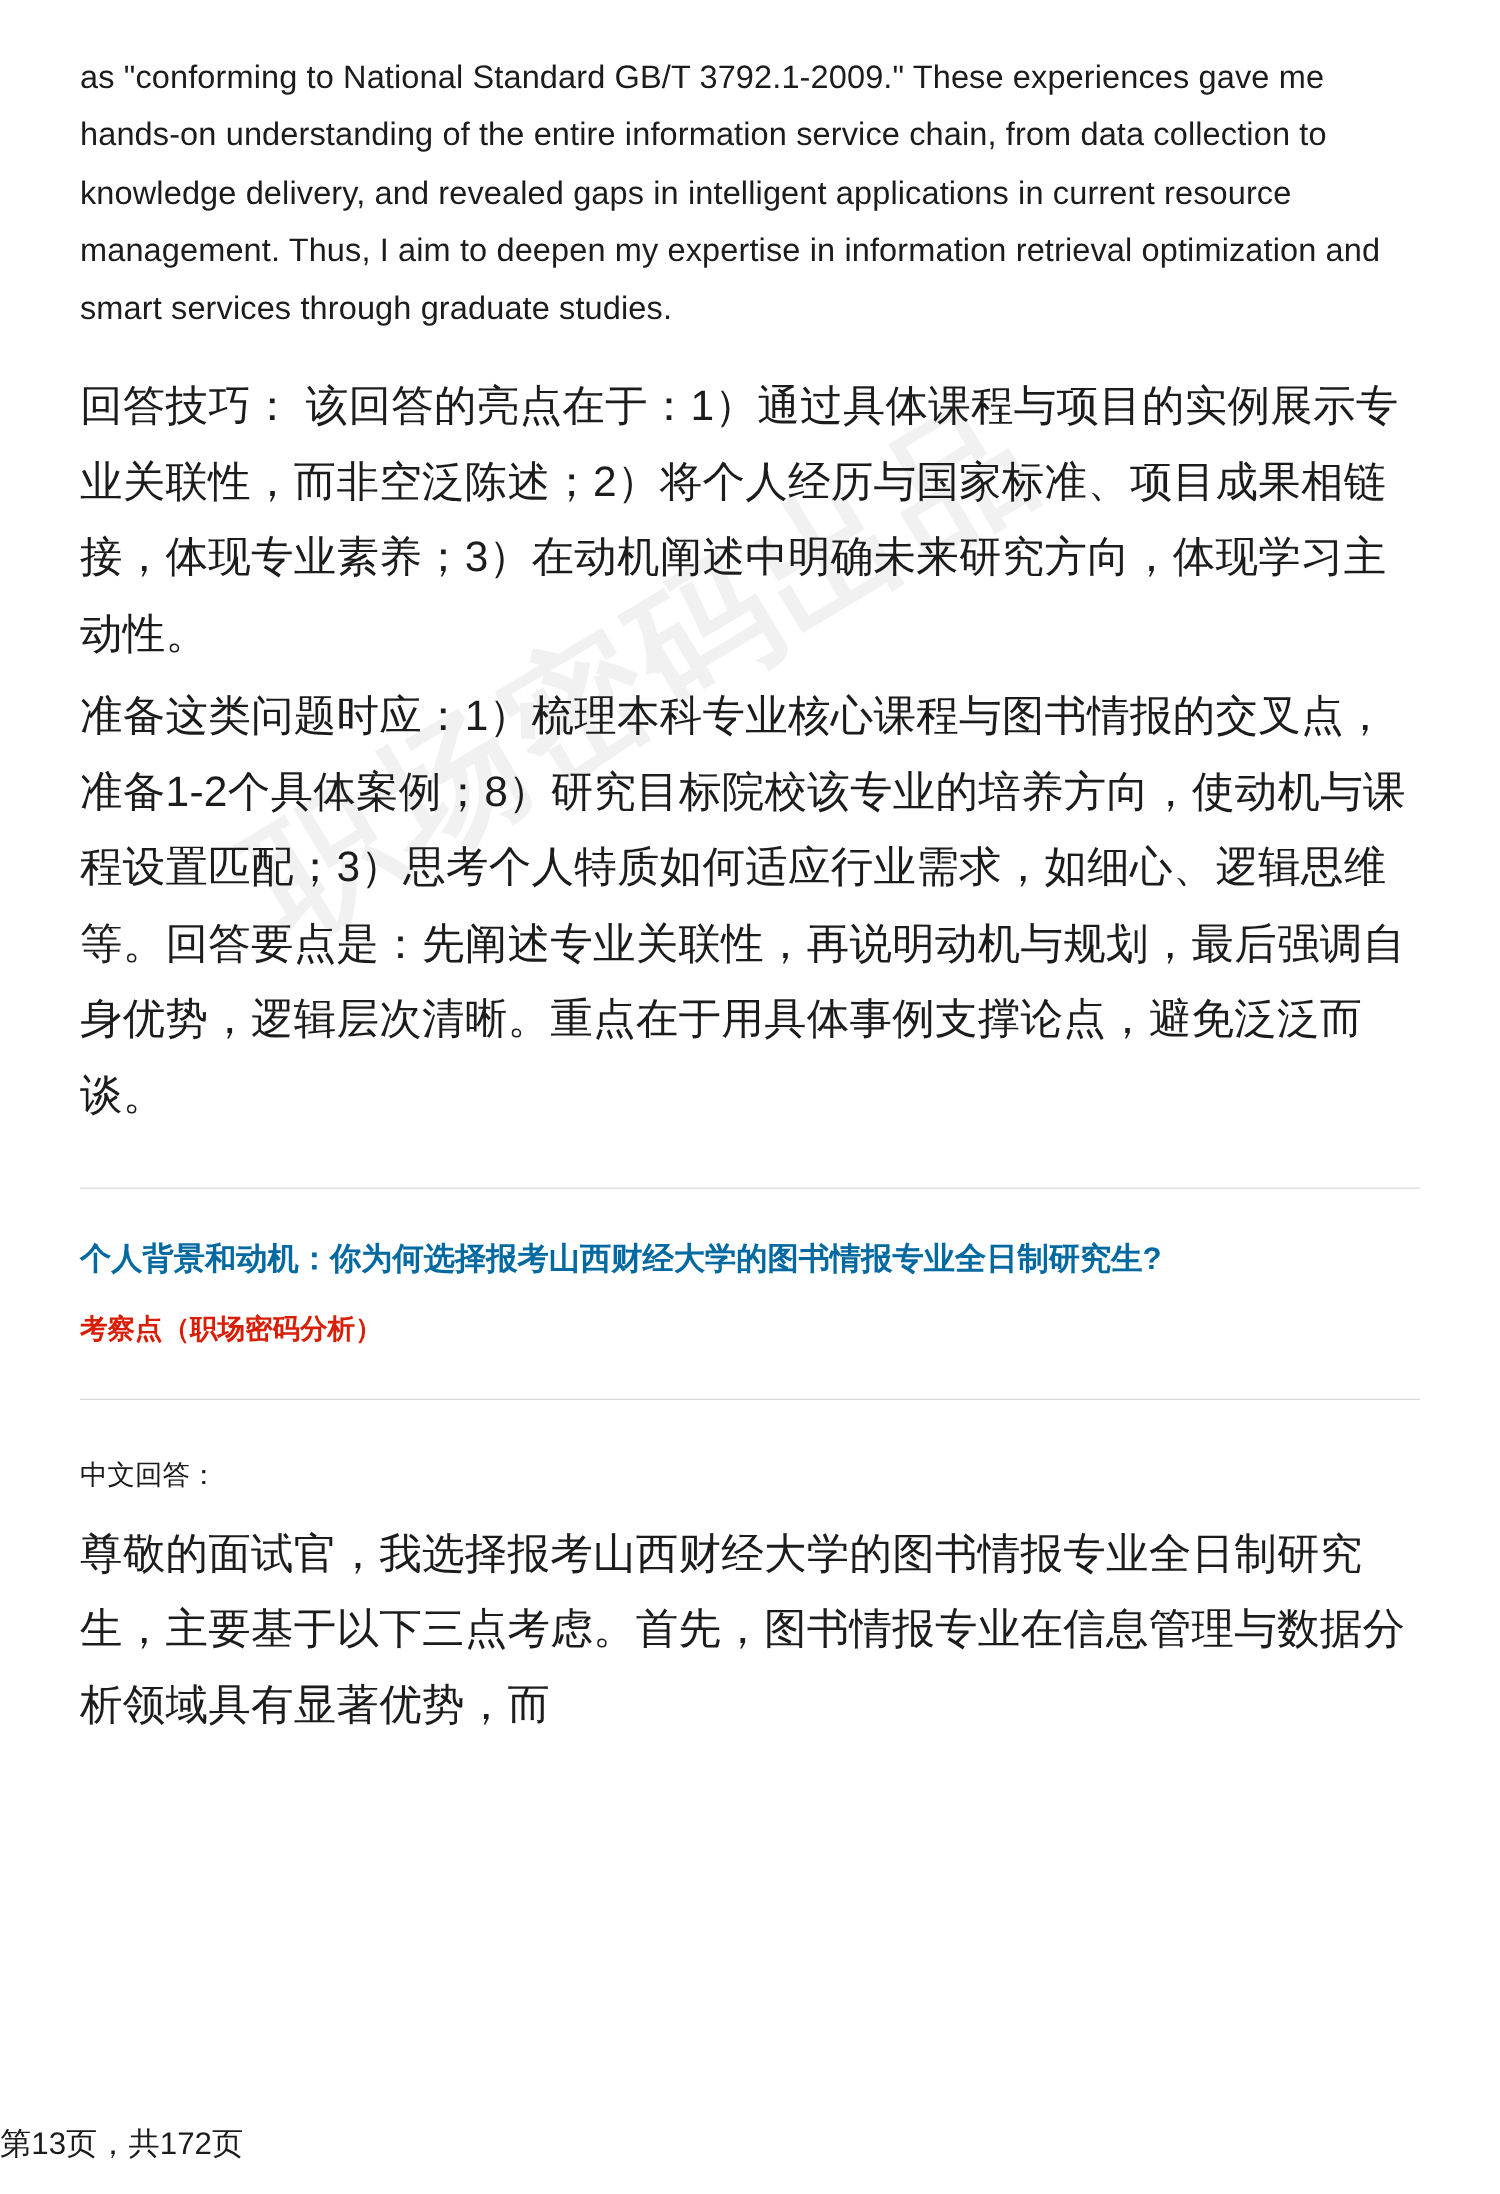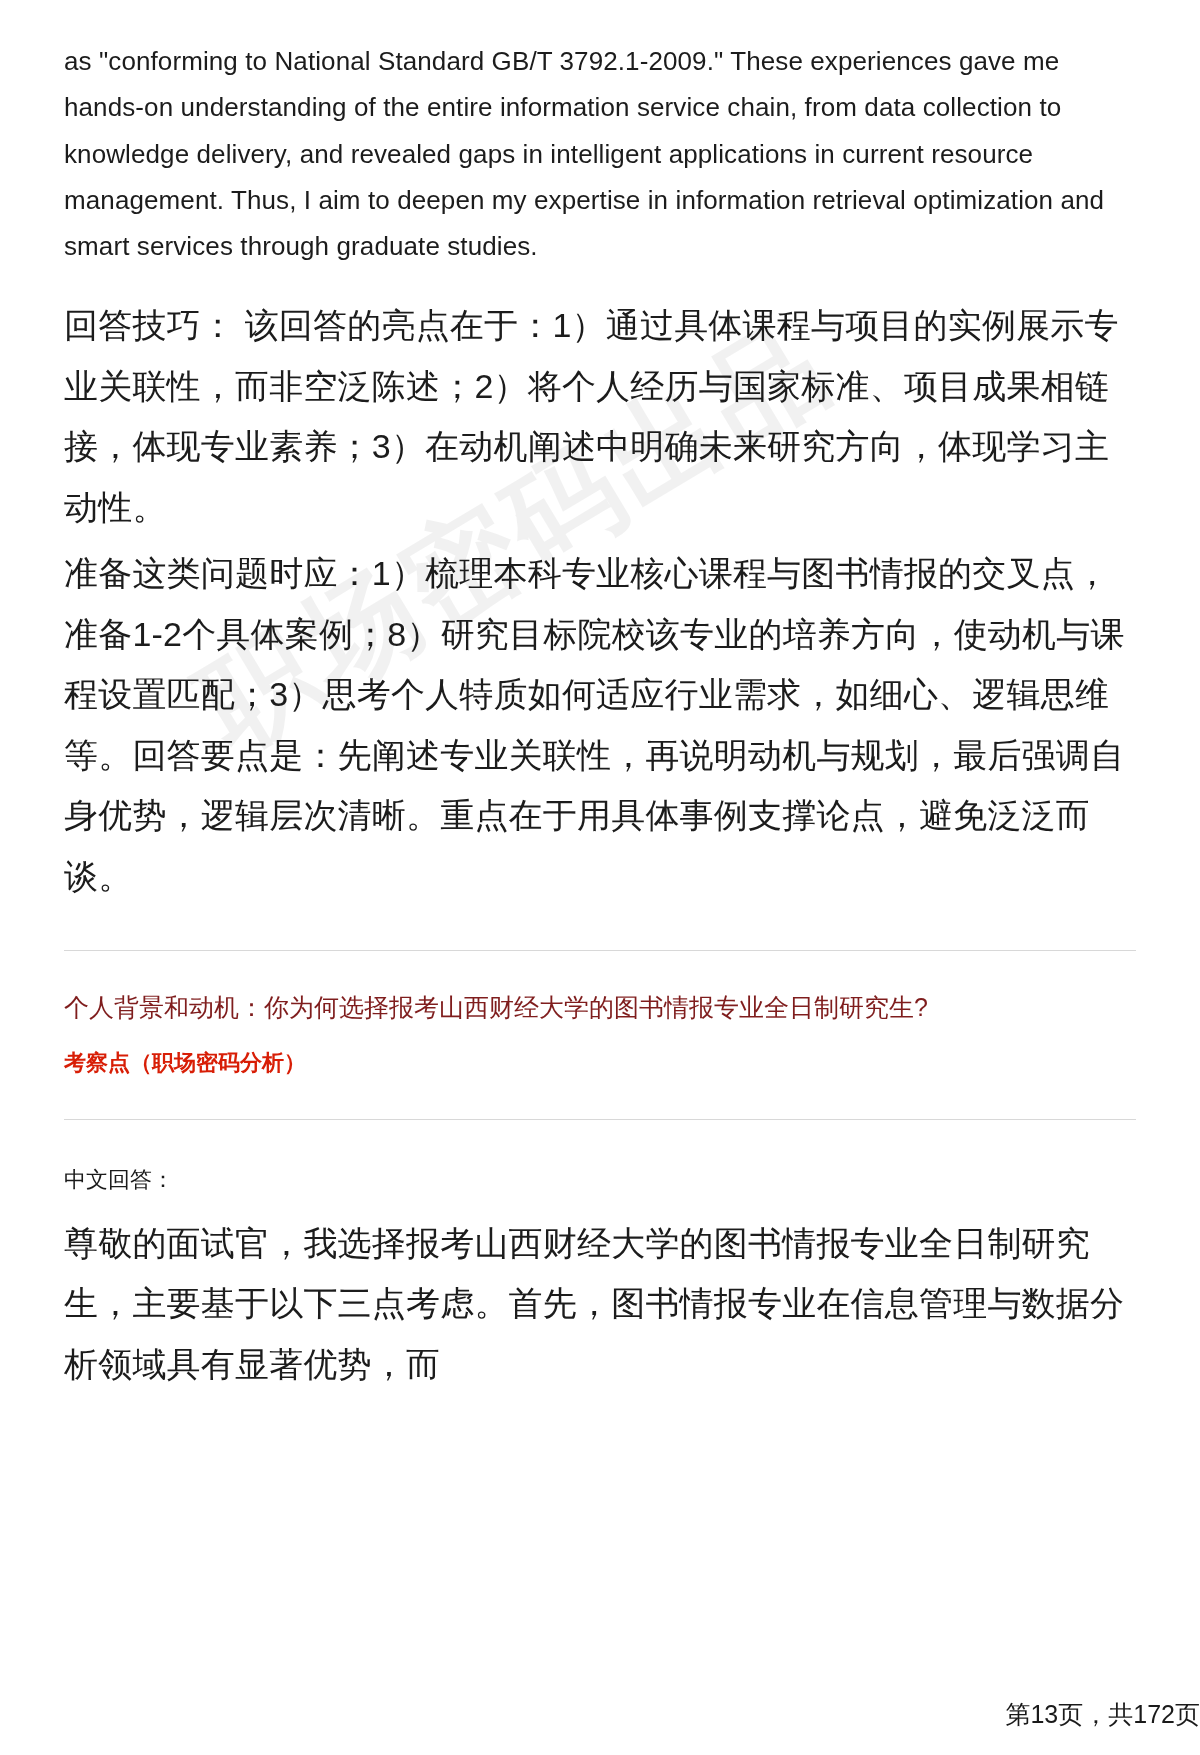--- a/index.html
+++ b/index.html
@@ -61,22 +61,22 @@
     border: 0;
     border-top: 1px solid #d8d8d8;
     margin: 44px 0 36px 0;
   }
   .divider2 {
     border: 0;
     border-top: 1px solid #d8d8d8;
     margin: 38px 0 40px 0;
   }
   .q-heading {
-    color: #7f1d1d;
-    font-weight: normal;
+    color: #0369a1;
+    font-weight: bold;
     font-size: 25px;
     line-height: 1.6;
     margin: 0 0 18px 0;
   }
   .q-sub {
     color: #d81e06;
     font-weight: bold;
     font-size: 22px;
     line-height: 1.6;
     margin: 0 0 22px 0;
@@ -89,21 +89,21 @@
     font-size: 25.5px;
     line-height: 1.78;
     margin-bottom: 10px;
     padding-left: 8px;
   }
   .footer {
     position: absolute;
     left: 0;
     right: 0;
     bottom: 24px;
-    text-align: right;
+    text-align: left;
     font-size: 25px;
     color: #1a1a1a;
     z-index: 3;
   }
   .section-label {
     margin: 0 0 14px 0;
     font-size: 22px;
     line-height: 1.78;
   }
 </style>

